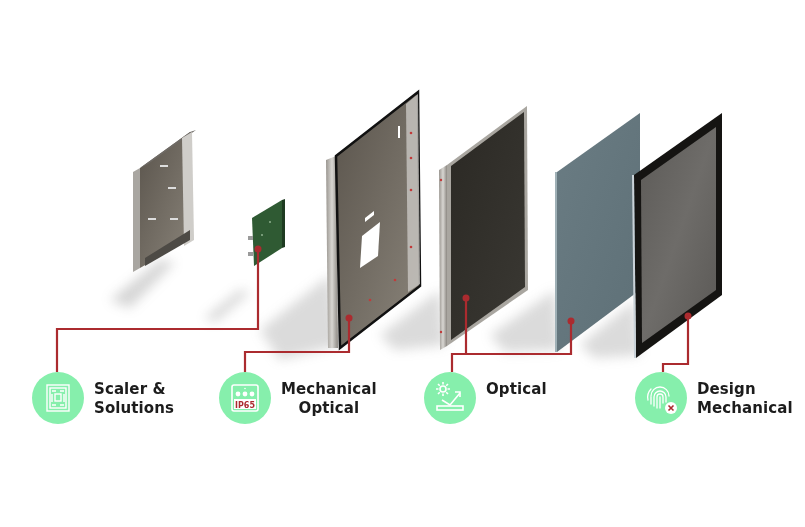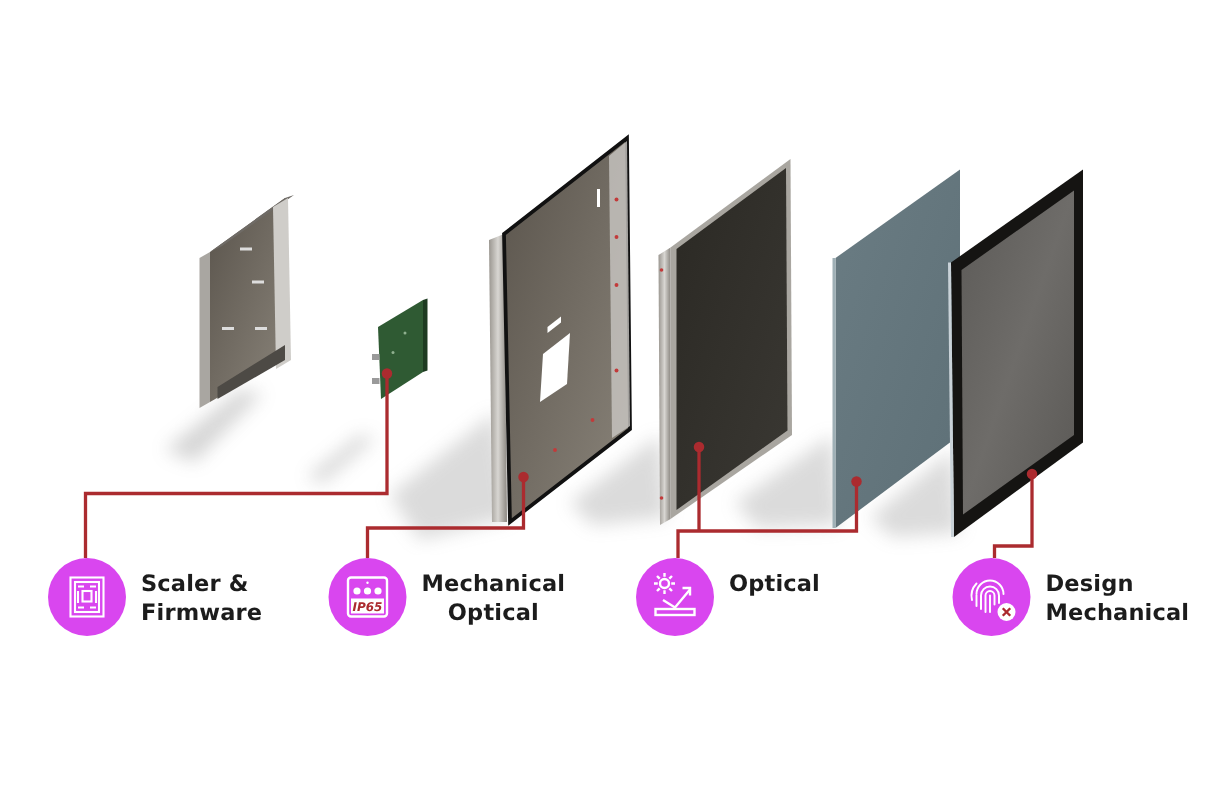--- a/index.html
+++ b/index.html
@@ -1,20 +1,20 @@
 <!DOCTYPE html>
 <html><head>
   <meta charset="utf-8">
   <style>
     html, body { margin:0; padding:0; background:#ffffff; }
     body { width:805px; height:527px; position:relative; overflow:hidden; font-family:"DejaVu Sans", sans-serif; }
     #stage { position:absolute; left:0; top:0; width:688px; height:527px; }
     .label { position:absolute; font-family:"DejaVu Sans", sans-serif; font-weight:bold; font-size:15px; line-height:19px; color:#1c1c1c; letter-spacing:0.1px; }
     .label span { display:block; }
-    .badge { position:absolute; width:52px; height:52px; border-radius:50%; background:#d946ef;font-style:italic; }
+    .badge { position:absolute; width:52px; height:52px; border-radius:50%; background:#86efac; }
     .badge svg { position:absolute; left:0; top:0; width:52px; height:52px; }
   </style>
 </head>
 <body>
 
 <div id="stage">
   <svg width="805" height="527" viewBox="0 0 805 527">
     <defs>
       <linearGradient id="metal" x1="0" y1="0" x2="1" y2="0">
         <stop offset="0" stop-color="#9a9690"></stop>
@@ -129,21 +129,21 @@
       <g fill="none" stroke="#fff" stroke-width="1.4">
         <rect x="15" y="13" width="22" height="26"></rect>
         <rect x="18" y="16" width="16" height="20"></rect>
         <rect x="23" y="22" width="6" height="7"></rect>
         <path d="M20 19h4M28 19h4M20 33h4M28 33h4M20 22v8M32 22v8"></path>
       </g>
     </svg>
   </div>
   <div class="label" style="left:94px; top:380px;">
     <span>Scaler &amp;</span>
-    <span>Firmware</span>
+    <span>Solutions</span>
   </div>
 
   
   <div class="badge" style="left:219px; top:372px;">
     <svg viewBox="0 0 52 52">
       <rect x="13" y="13" width="26" height="26" rx="2" fill="none" stroke="#fff" stroke-width="1.6"></rect>
       <circle cx="19" cy="22" r="2.4" fill="#fff"></circle>
       <circle cx="26" cy="22" r="2.4" fill="#fff"></circle>
       <circle cx="33" cy="22" r="2.4" fill="#fff"></circle>
       <circle cx="26" cy="16.5" r="0.8" fill="#fff"></circle>

